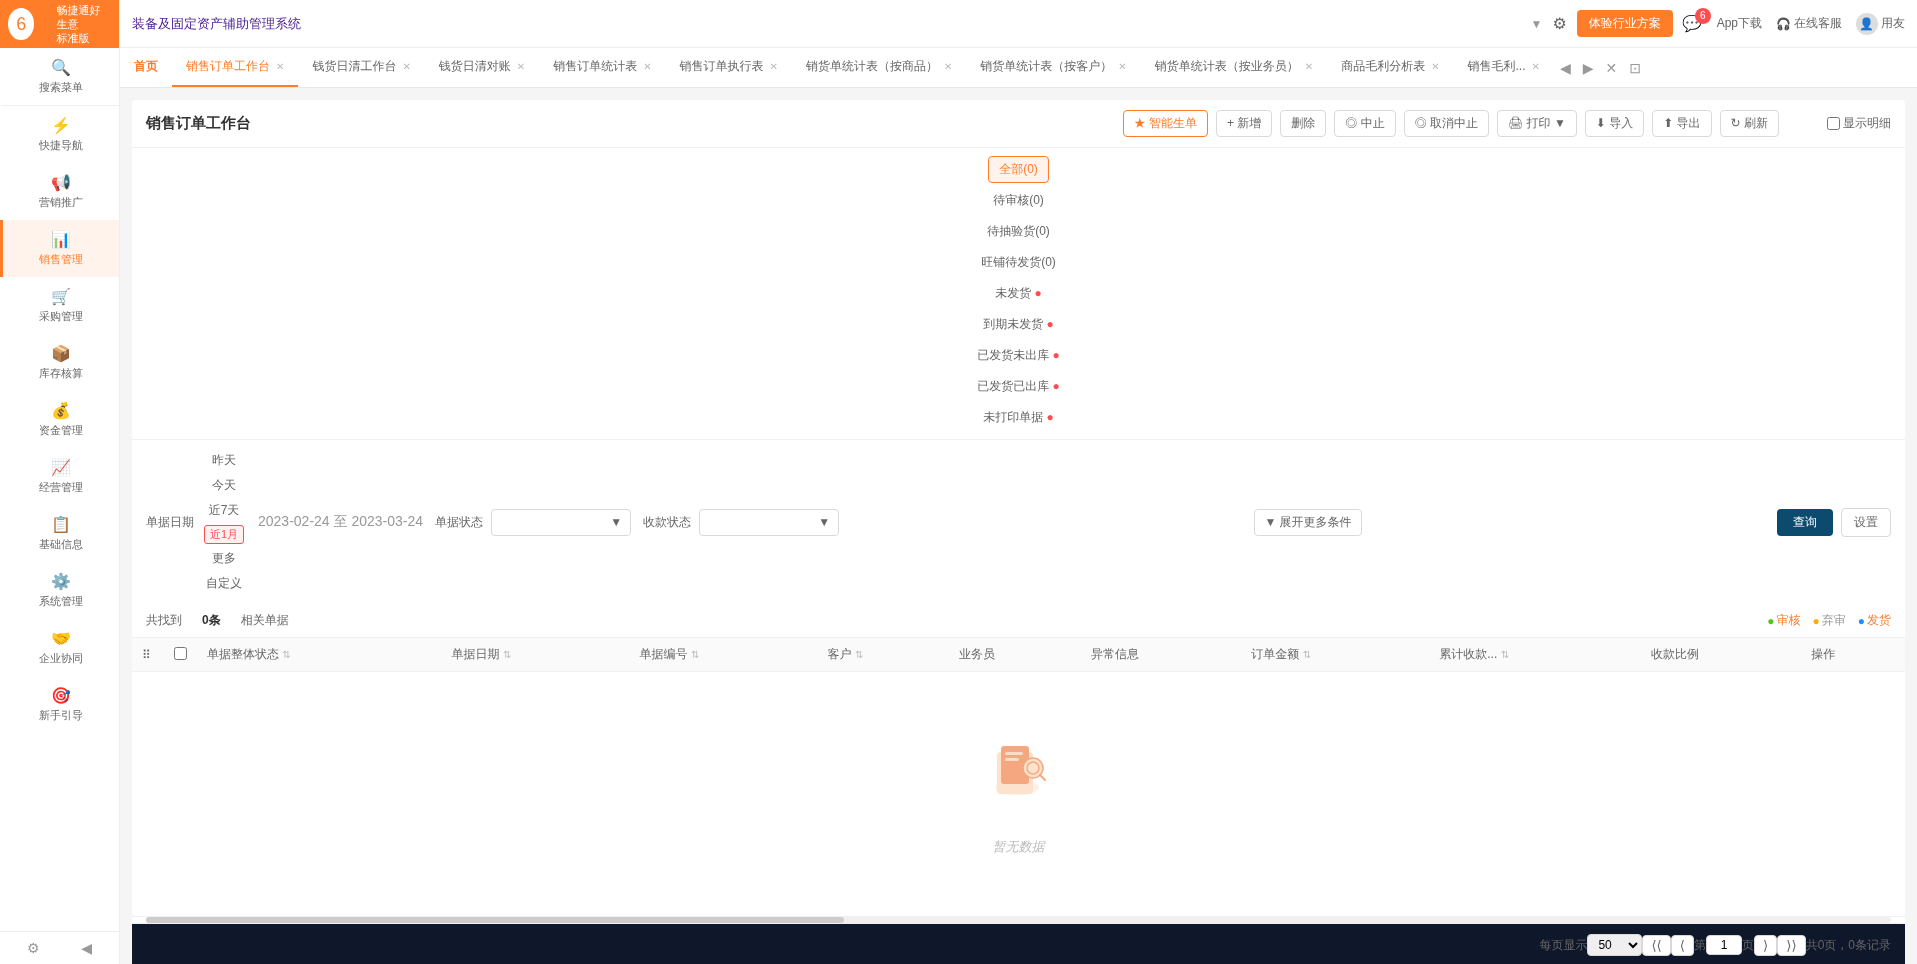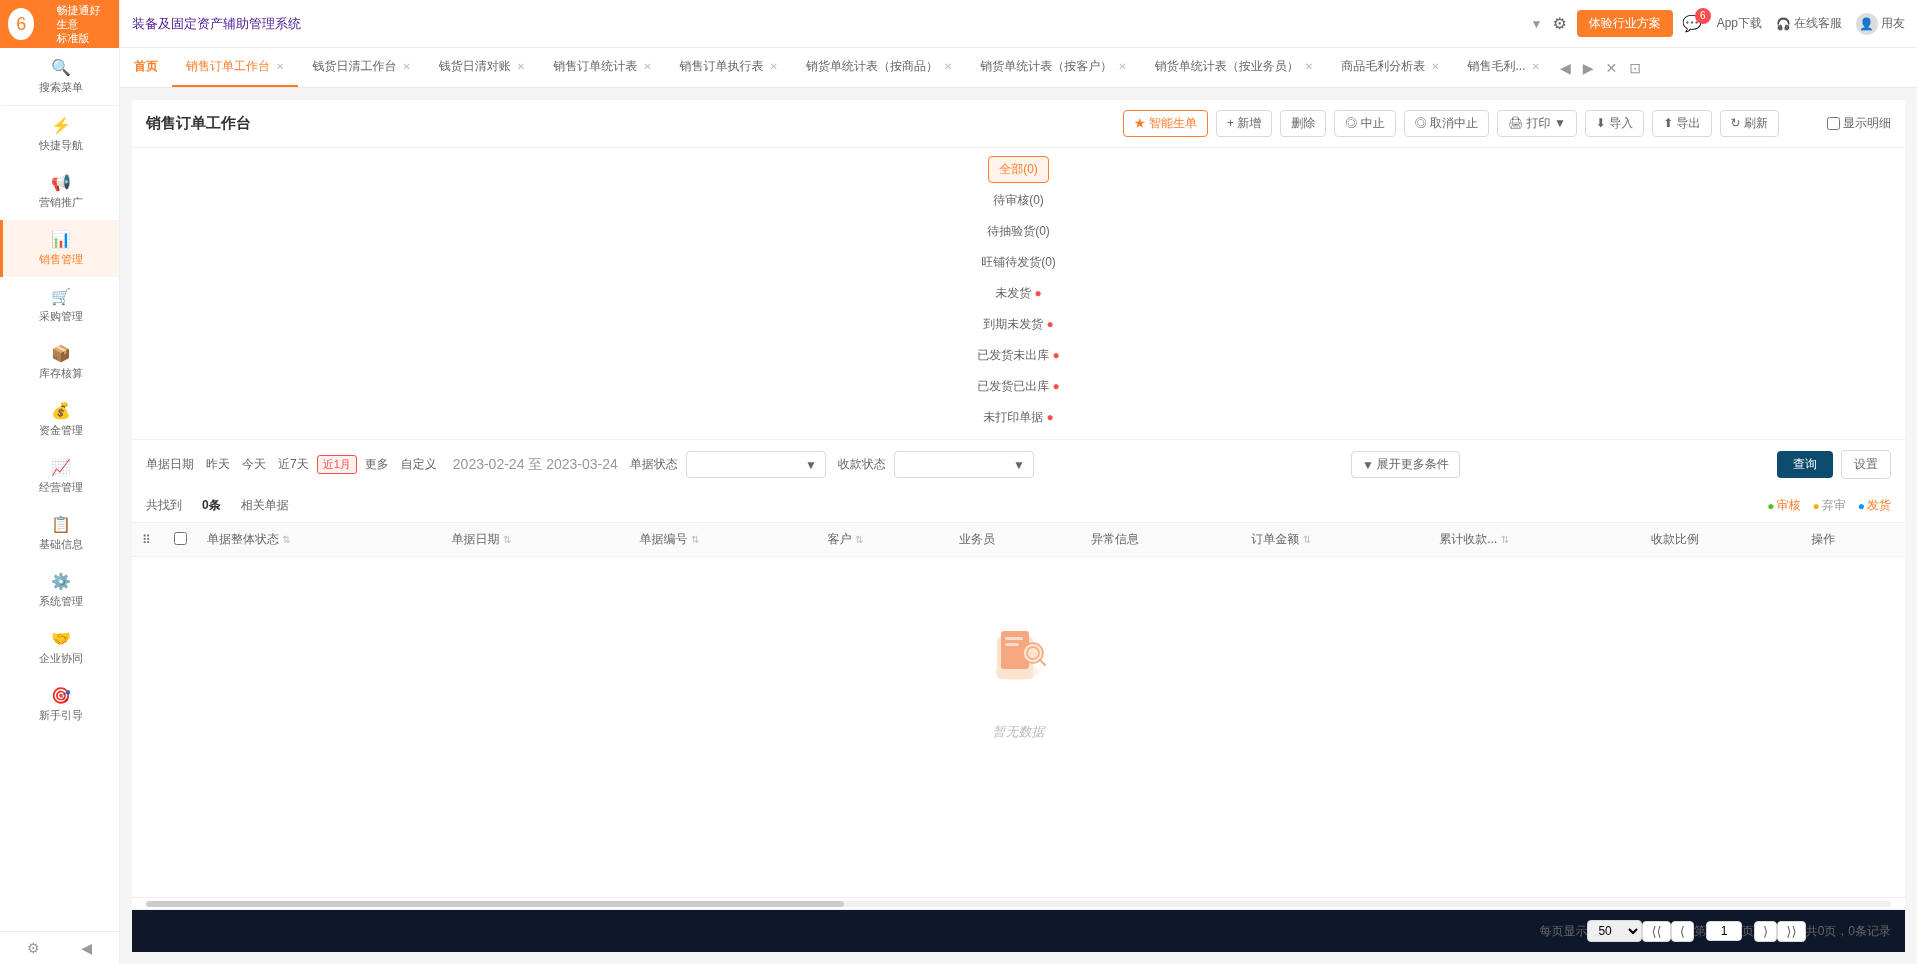--- a/index.html
+++ b/index.html
@@ -53,21 +53,21 @@
     
     .filter-tabs { background: #fff; padding: 8px 14px; display: flex; align-items: center; gap: 4px; flex-wrap: wrap; border-bottom: 1px solid #f0f0f0; flex-direction: column; }
     .filter-tab { padding: 4px 10px; border-radius: 4px; font-size: 12px; cursor: pointer; color: #666; border: 1px solid transparent; }
     .filter-tab.active { background: #fff3eb; color: #ff7c28; border-color: #ff7c28; }
     .filter-tab .badge-red { color: #ff4d4f; font-weight: bold; }
 
     
     .search-bar { background: #fff; padding: 10px 14px; display: flex; align-items: center; flex-wrap: wrap; gap: 12px; }
     .search-field { display: flex; align-items: center; gap: 8px; }
     .search-field label { color: #666; font-size: 12px; white-space: nowrap; }
-    .search-date-group { display: flex; align-items: center; gap: 4px; font-size: 12px; color: #666; }
+    .search-date-group { display: flex; align-items: center; gap: 4px; font-size: 12px; color: #666; flex-direction: column; }
     .date-option { cursor: pointer; color: #666; padding: 2px 4px; }
     .date-option.active { color: #ff4d4f; background: #fff1f0; border-radius: 3px; padding: 1px 5px; font-size: 11px; border: 1px solid #ff4d4f; }
     .date-range { color: #999; font-size: 14px; }
     .search-select { border: 1px solid #d9d9d9; border-radius: 4px; padding: 4px 8px; font-size: 12px; color: #666; background: #fff; min-width: 140px; display: flex; align-items: center; justify-content: space-between; cursor: pointer; }
     .expand-btn { background: #fff; border: 1px solid #d9d9d9; color: #666; padding: 4px 10px; border-radius: 4px; cursor: pointer; font-size: 12px; display: flex; align-items: center; gap: 3px; margin: 0 auto; }
     .search-actions { display: flex; align-items: center; gap: 8px; }
     .btn-query { background: #0c4a6e; color: #fff; border: none; padding: 5px 16px; border-radius: 4px; cursor: pointer; font-size: 12px; }
     .btn-setting { background: #fff; border: 1px solid #d9d9d9; color: #666; padding: 5px 12px; border-radius: 4px; cursor: pointer; font-size: 12px; }
 
     

